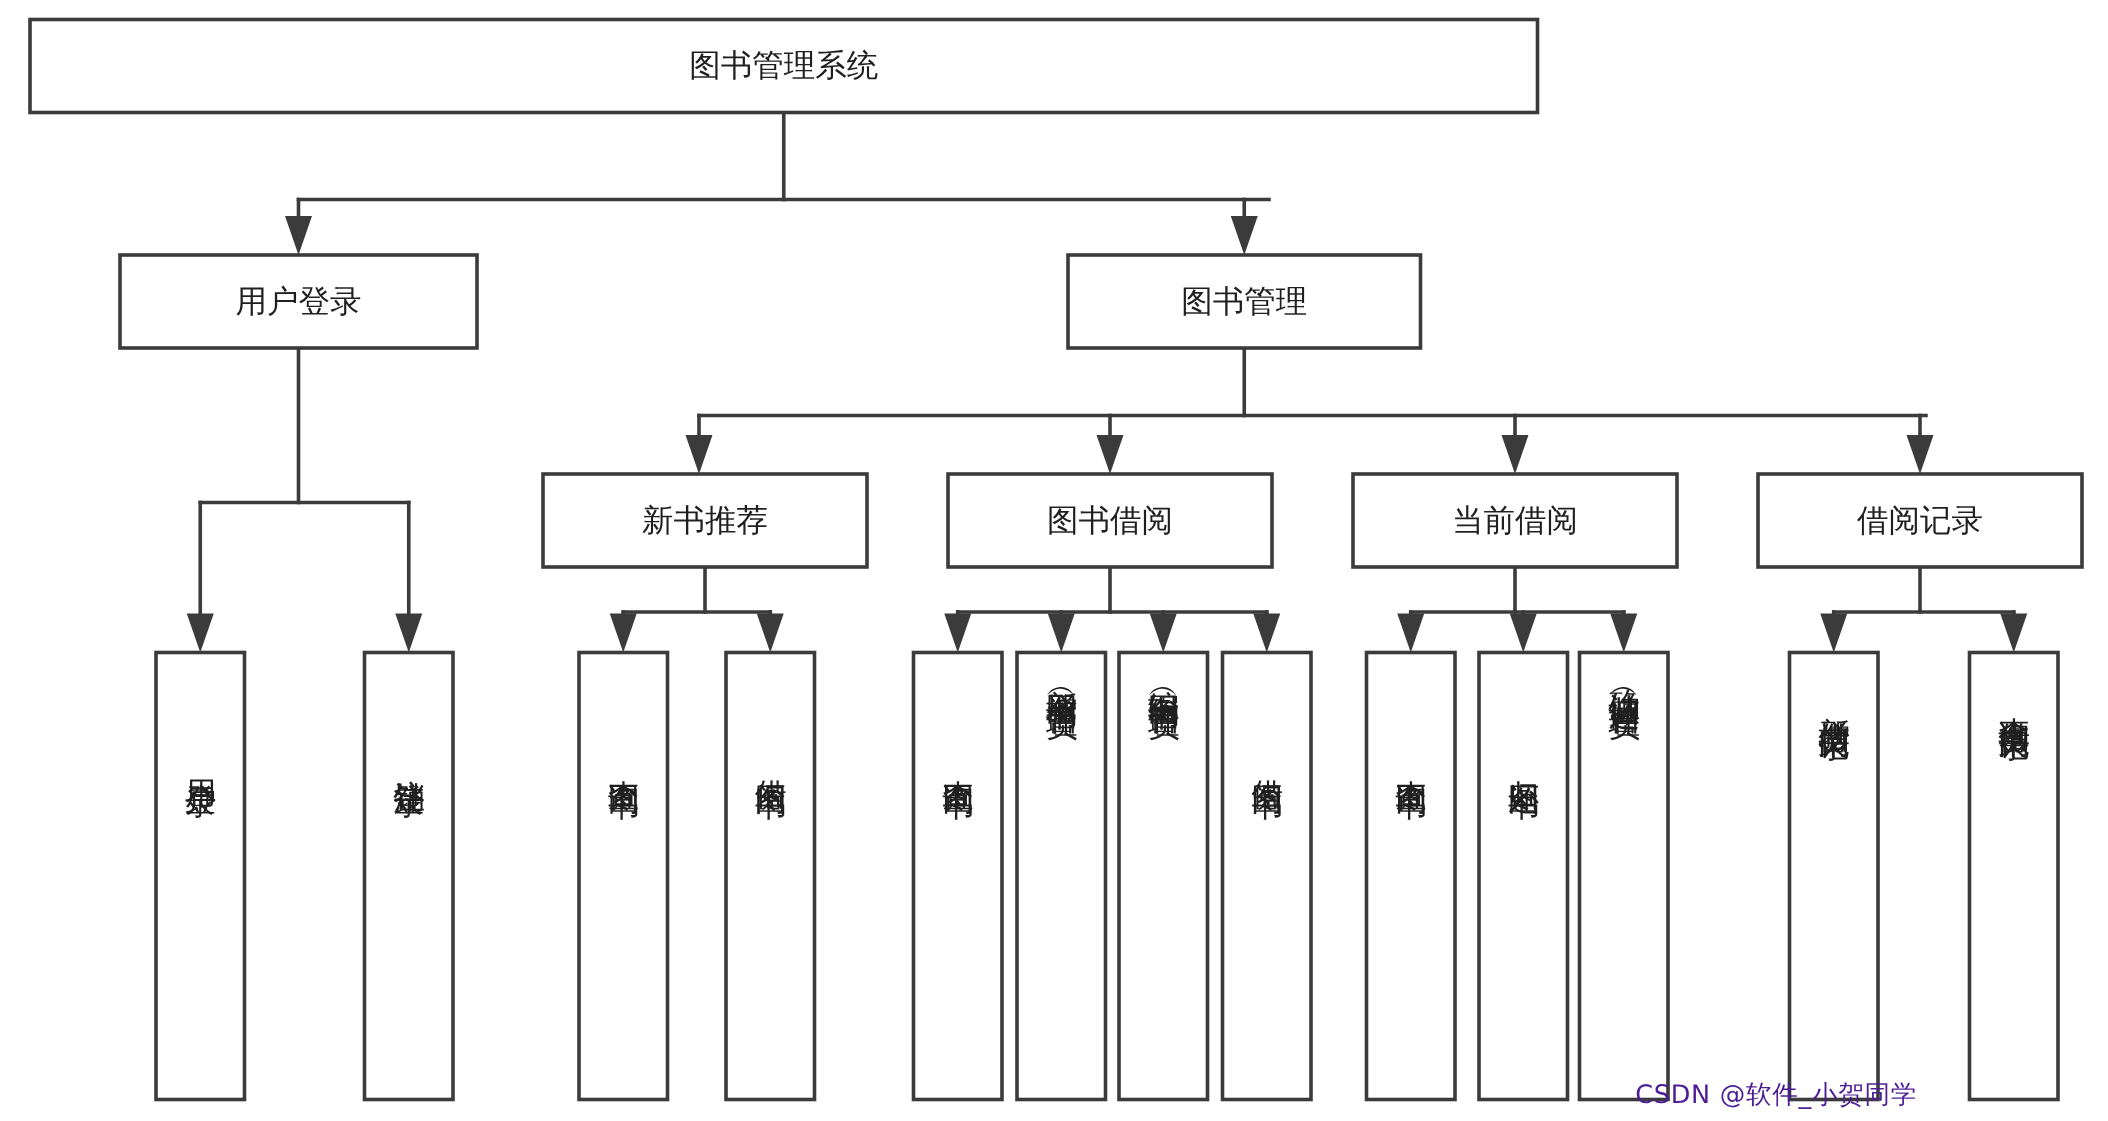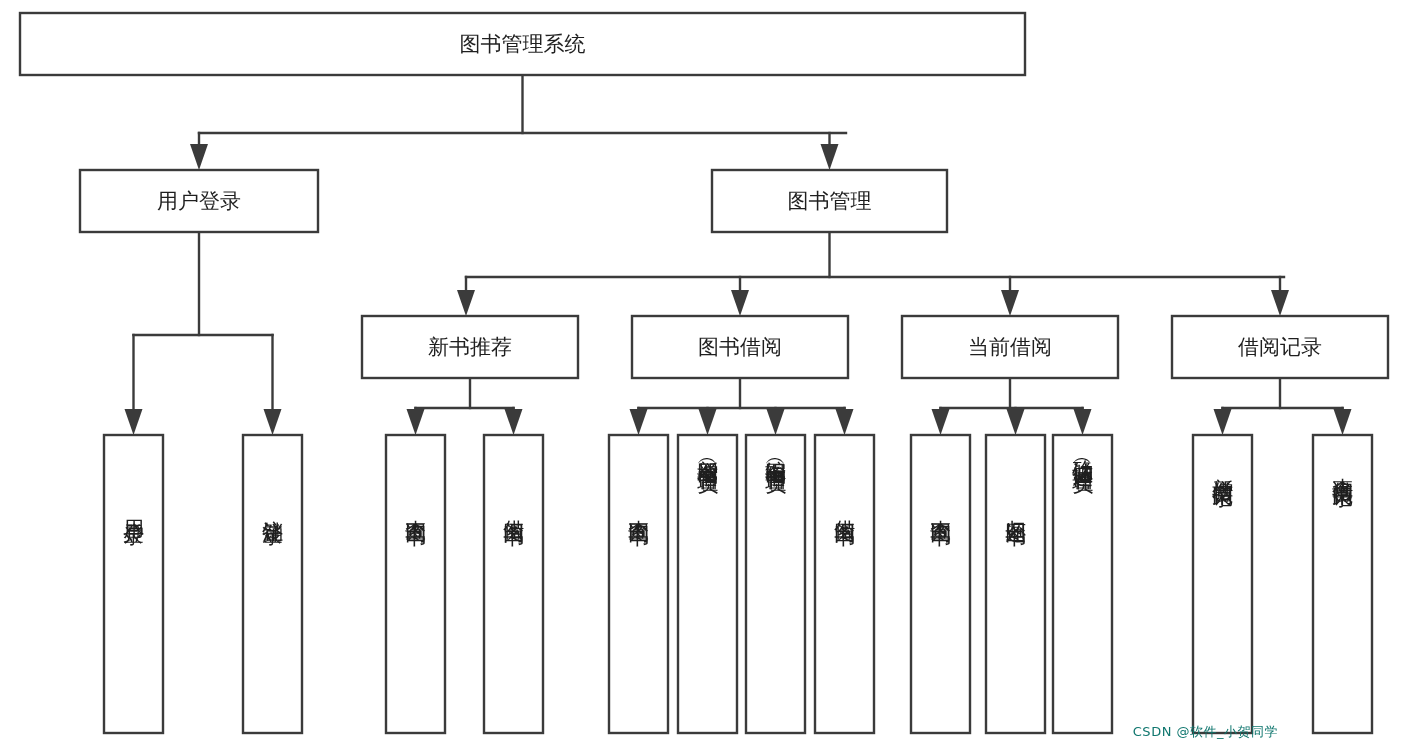--- a/index.html
+++ b/index.html
@@ -61,22 +61,22 @@
     letter-spacing: 2px;
     white-space: nowrap;
     transform: translateX(-50%);
     pointer-events: none;
   }
   .watermark {
     position: absolute;
     right: 12px;
     bottom: 6px;
     font-family: "DejaVu Sans", "Liberation Sans", sans-serif;
-    font-size: 13px;
-    color: #0f766e;
+    font-size: 17px;
+    color: #4c1d95;
     white-space: nowrap;
     letter-spacing: 0.5px;
     text-align: center;
   }
 </style>
 </head>
 <body>
 
 <div id="diagram-root">
 

